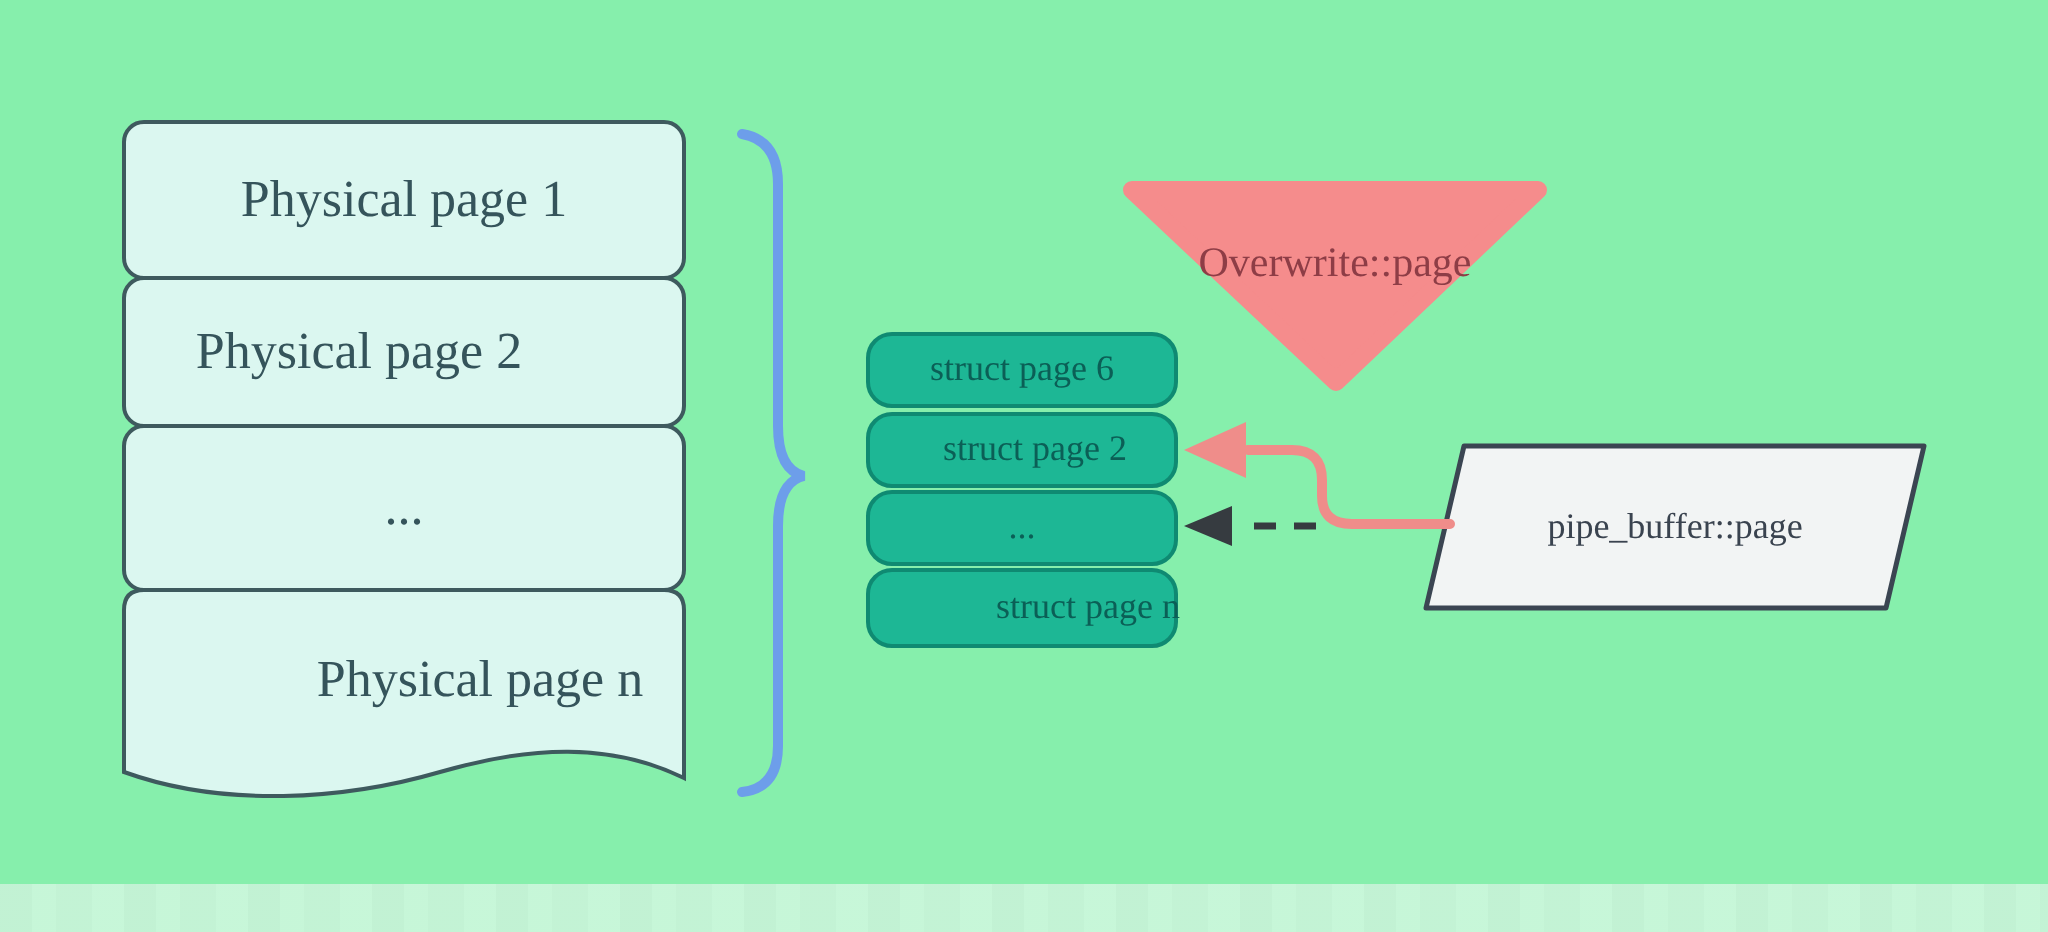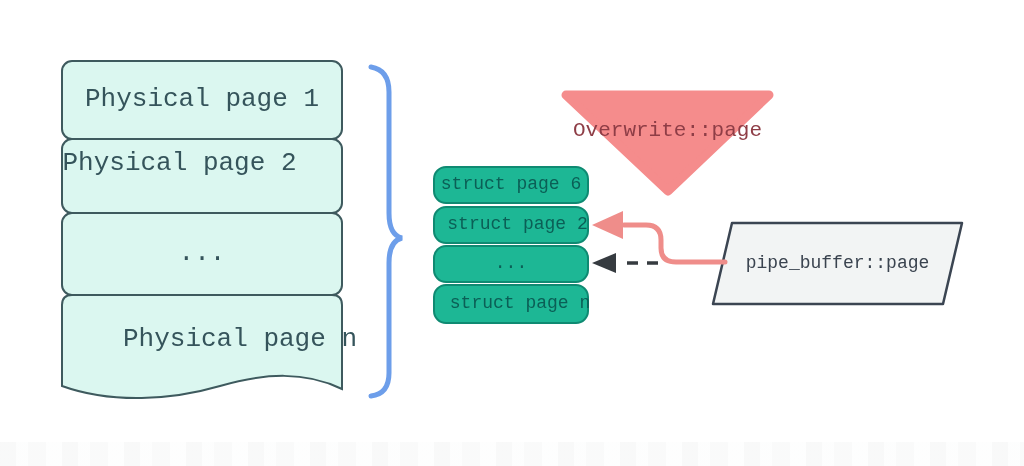--- a/index.html
+++ b/index.html
@@ -1,21 +1,21 @@
 <!DOCTYPE html>
 <html><head>
 <meta charset="utf-8">
 <style>
   html,body{margin:0;padding:0;background:#e9eaec;}
   .canvas{
     position:relative;
     width:1024px;height:466px;
-    background:#ffffff;
+    background:#86efac;
     overflow:hidden;
-    font-family:Liberation Mono, monospace;
+    font-family:Liberation Serif, serif;
   }
   .layer{position:absolute;left:0;top:0;}
   .lbl{
     position:absolute;
     display:flex;align-items:center;justify-content:center;
     text-align:center;
     pointer-events:none;
     line-height:1.3;
   }
   .phys-lbl{font-size:26px;color:#35545b;}
@@ -69,28 +69,28 @@
       <polygon points="592,225 623,211 623,239" fill="#ef8d8a"></polygon>
     </g>
 
     <g>
       <path d="M 658 263 L 622 263" fill="none" stroke-width="3.5" stroke-dasharray="11 9" stroke="#363b40"></path>
       <polygon points="592,263 616,253 616,273" fill="#363b40"></polygon>
     </g>
   </svg>
 
   <div class="lbl phys-lbl" style="left:62px;top:61px;width:280px;height:78px;">Physical page 1</div>
-  <div class="lbl phys-lbl" style="left:62px;top:127px;width:235px;height:74px;text-align:center;">Physical page 2</div>
+  <div class="lbl phys-lbl" style="left:62px;top:139px;width:235px;height:74px;text-align:center;">Physical page 2</div>
   <div class="lbl phys-lbl" style="left:62px;top:213px;width:280px;height:82px;">...</div>
   <div class="lbl phys-lbl" style="left:62px;top:295px;width:280px;height:90px;margin-left:38px;">Physical page n</div>
 
   <div class="lbl struct-lbl" style="left:434px;top:167px;width:154px;height:36px;">struct page 6</div>
   <div class="lbl struct-lbl" style="left:434px;top:207px;width:167px;height:36px;">struct page 2</div>
   <div class="lbl struct-lbl" style="left:434px;top:246px;width:154px;height:36px;">...</div>
-  <div class="lbl struct-lbl" style="left:434px;top:285px;width:172px;height:38px;">struct page n</div>
+  <div class="lbl struct-lbl" style="left:458px;top:285px;width:172px;height:38px;">struct page n</div>
 
   <div class="lbl tri-lbl" style="left:562px;top:99px;width:211px;height:64px;">
     <span>Overwrite</span>
     <span>::page</span>
   </div>
 
   <div class="lbl para-lbl" style="left:713px;top:223px;width:249px;height:81px;">pipe_buffer::page</div>
 
   <div class="watermark-strip"></div>
 </div>

